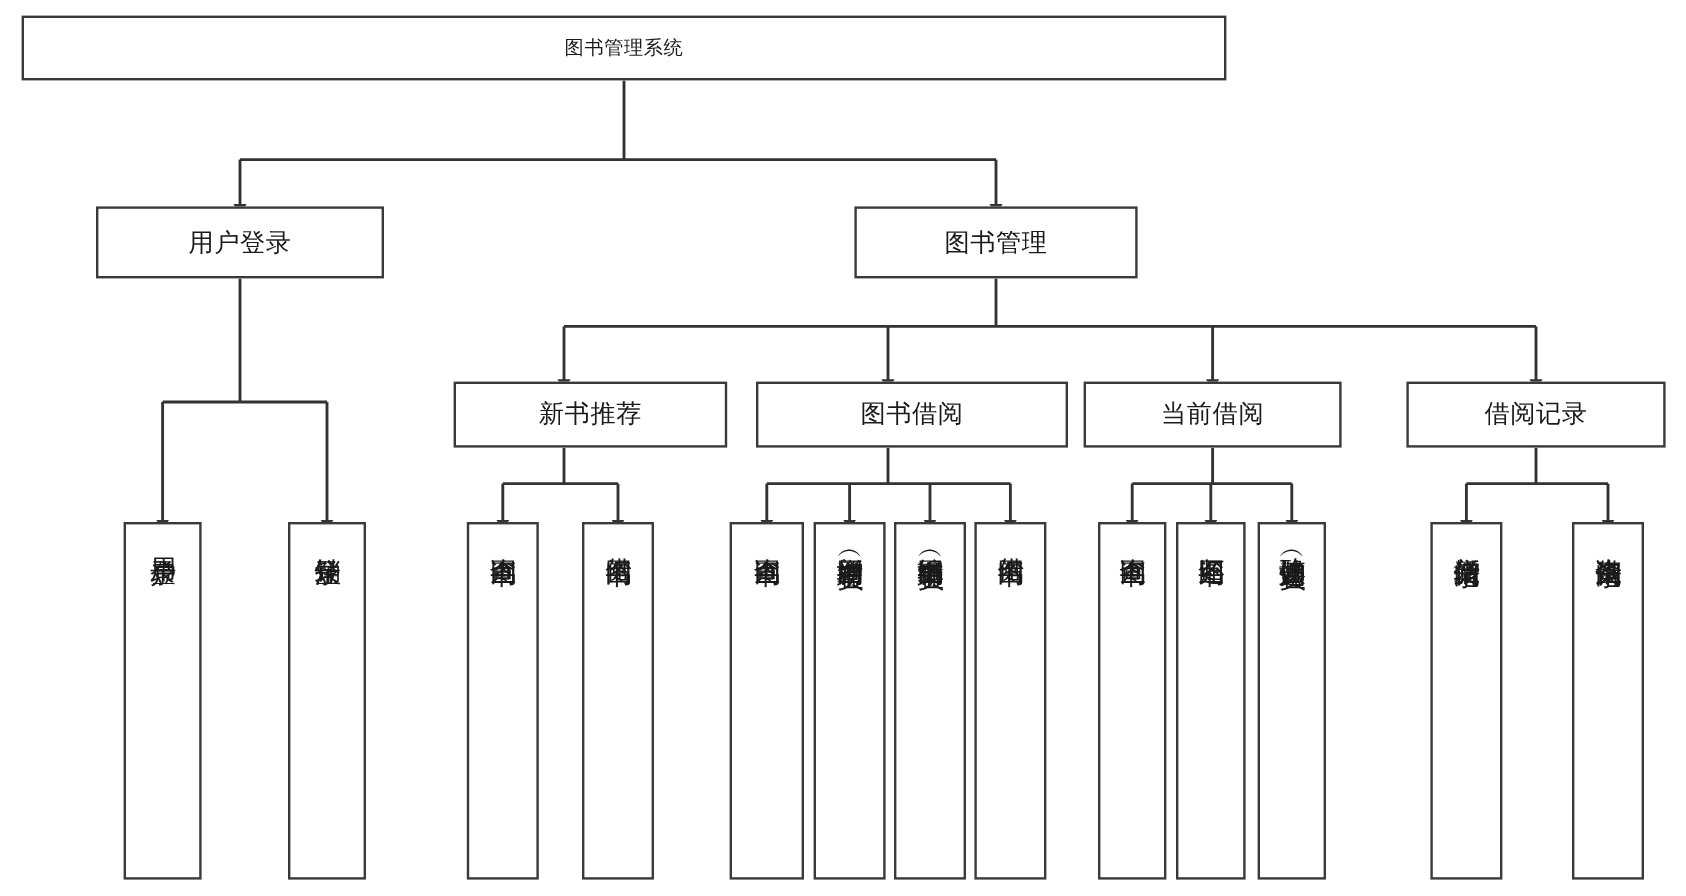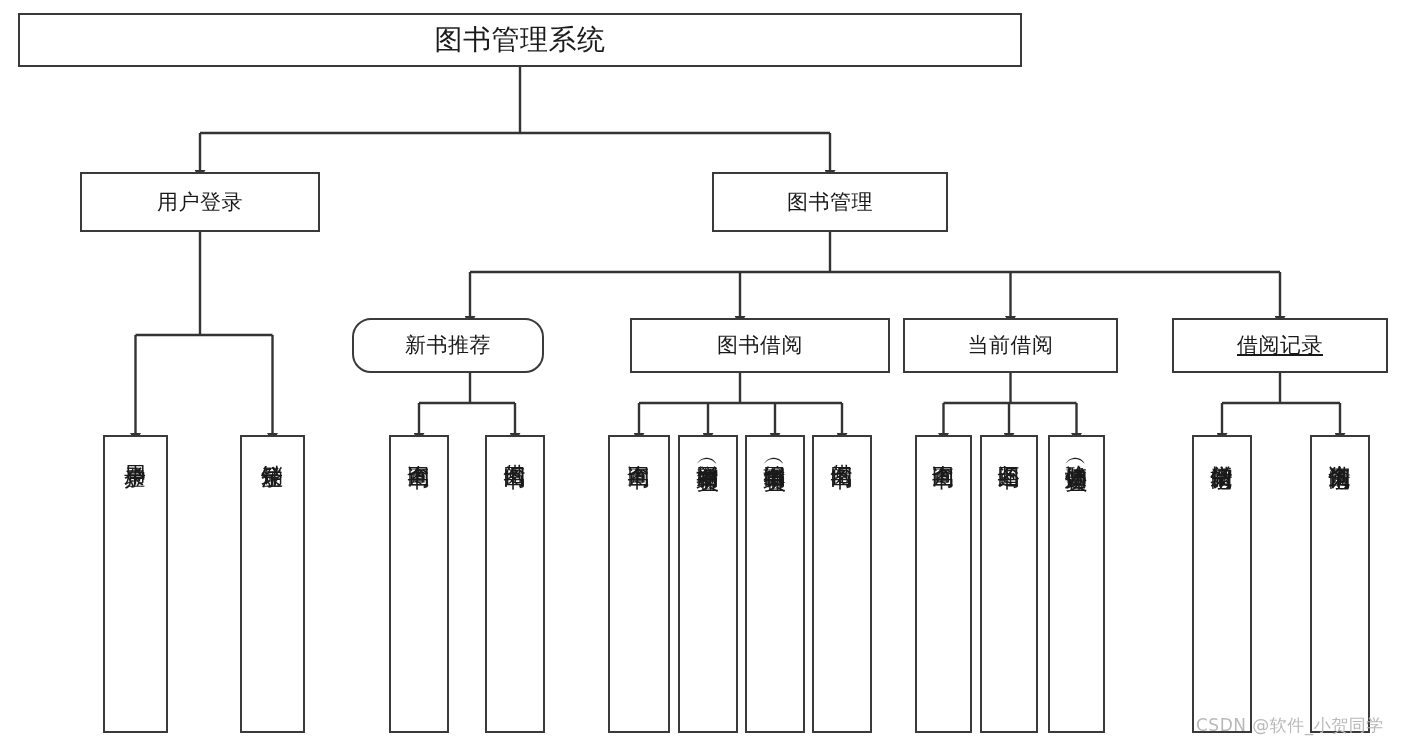--- a/index.html
+++ b/index.html
@@ -42,21 +42,21 @@
     text-align: center;
     line-height: 1.18;
     letter-spacing: 0.5px;
   }
   
   .node.horiz .label {
     font-size: 21px;
     writing-mode: horizontal-tb;
   }
   .node.root .label {
-    font-size: 28px;
+    font-size: 16px;
   }
   
   .node.vert {
     align-items: flex-start;
     padding-top: 10px;
   }
   .node.vert .label {
     writing-mode: vertical-rl;
     text-orientation: upright;
     font-size: 22px;
@@ -123,30 +123,30 @@
   <div id="node-layer">
       <div class="node horiz root" style="left: 18px; top: 13px; width: 1004px; height: 54px;">
         <span class="label">图书管理系统</span>
       </div>
       <div class="node horiz" style="left: 80px; top: 172px; width: 240px; height: 60px;">
         <span class="label">用户登录</span>
       </div>
       <div class="node horiz" style="left: 712px; top: 172px; width: 236px; height: 60px;">
         <span class="label">图书管理</span>
       </div>
-      <div class="node horiz" style="left: 352px; top: 318px; width: 192px; height: 55px; border-radius: 19px;">
+      <div class="node horiz" style="left: 378px; top: 318px; width: 228px; height: 55px;">
         <span class="label">新书推荐</span>
       </div>
       <div class="node horiz" style="left: 630px; top: 318px; width: 260px; height: 55px;">
         <span class="label">图书借阅</span>
       </div>
       <div class="node horiz" style="left: 903px; top: 318px; width: 215px; height: 55px; font-family: Liberation Serif, serif;">
         <span class="label">当前借阅</span>
       </div>
-      <div class="node horiz" style="left: 1172px; top: 318px; width: 216px; height: 55px; text-decoration: underline;">
+      <div class="node horiz" style="left: 1172px; top: 318px; width: 216px; height: 55px;">
         <span class="label">借阅记录</span>
       </div>
       <div class="node vert" style="left: 103px; top: 435px; width: 65px; height: 298px;">
         <span class="label">用户登录</span>
       </div>
       <div class="node vert" style="left: 240px; top: 435px; width: 65px; height: 298px;">
         <span class="label">注销登录</span>
       </div>
       <div class="node vert" style="left: 389px; top: 435px; width: 60px; height: 298px;">
         <span class="label">查询图书</span>
@@ -176,14 +176,13 @@
         <span class="label">确认归还（管理员）</span>
       </div>
       <div class="node vert" style="left: 1192px; top: 435px; width: 60px; height: 298px;">
         <span class="label">新增借阅记录</span>
       </div>
       <div class="node vert" style="left: 1310px; top: 435px; width: 60px; height: 298px;">
         <span class="label">查询借阅记录</span>
       </div>
     </div>
 
-  <div class="watermark" style="left:1196px; top:714px;">CSDN @软件_小贺同学</div>
 </div>
 
 </body></html>

